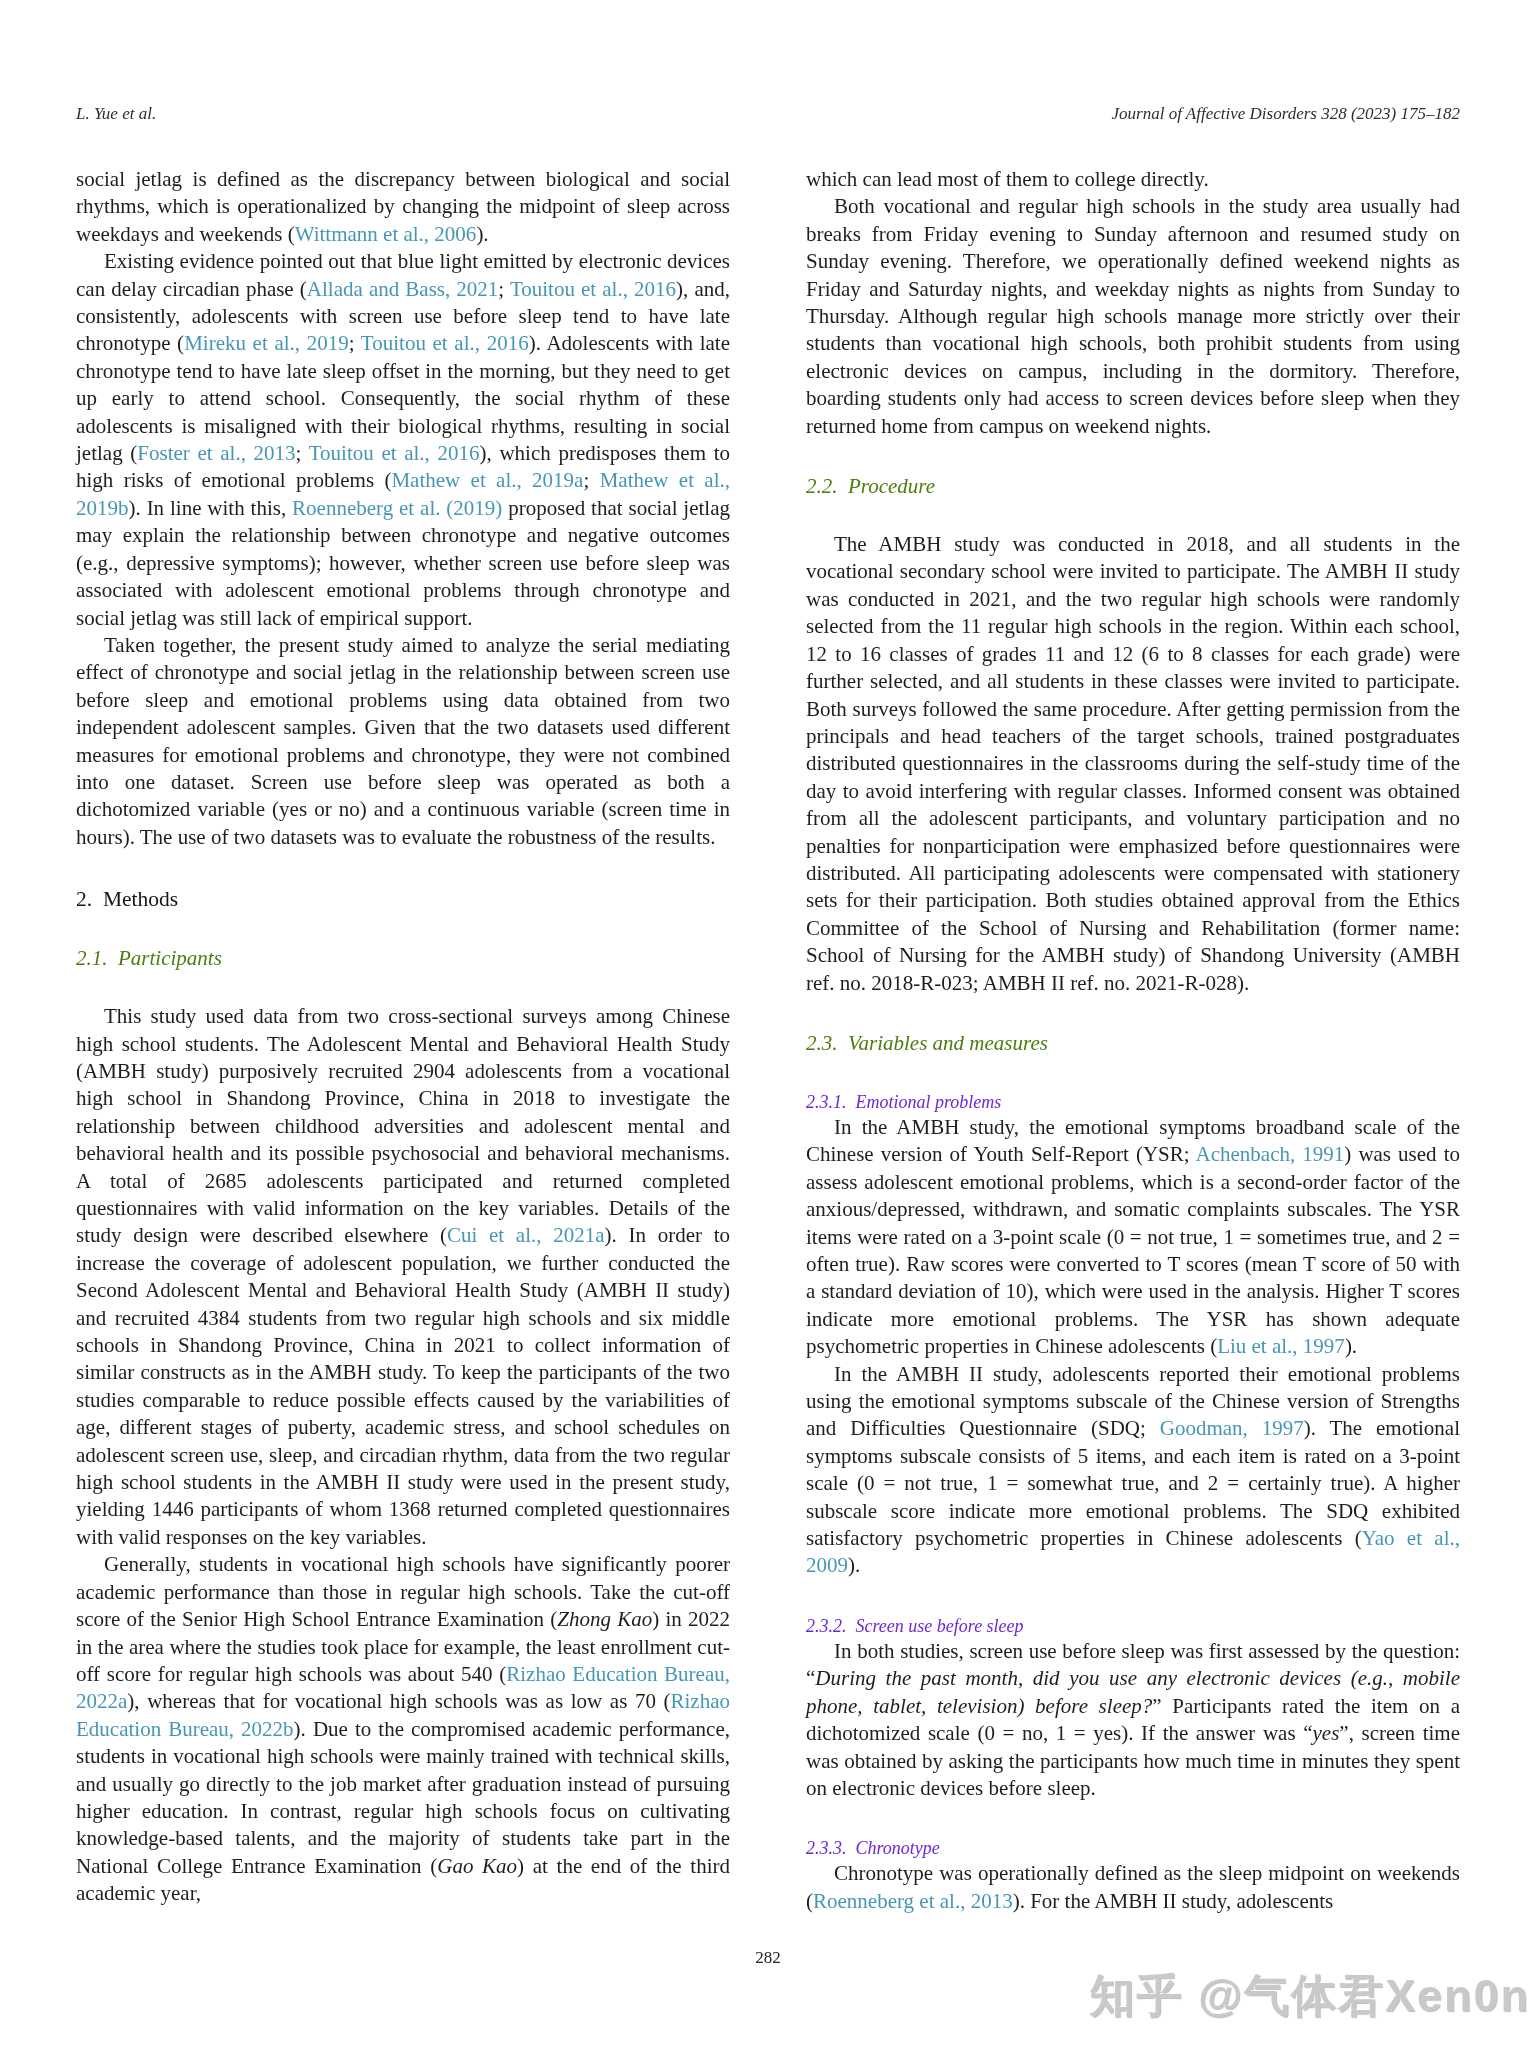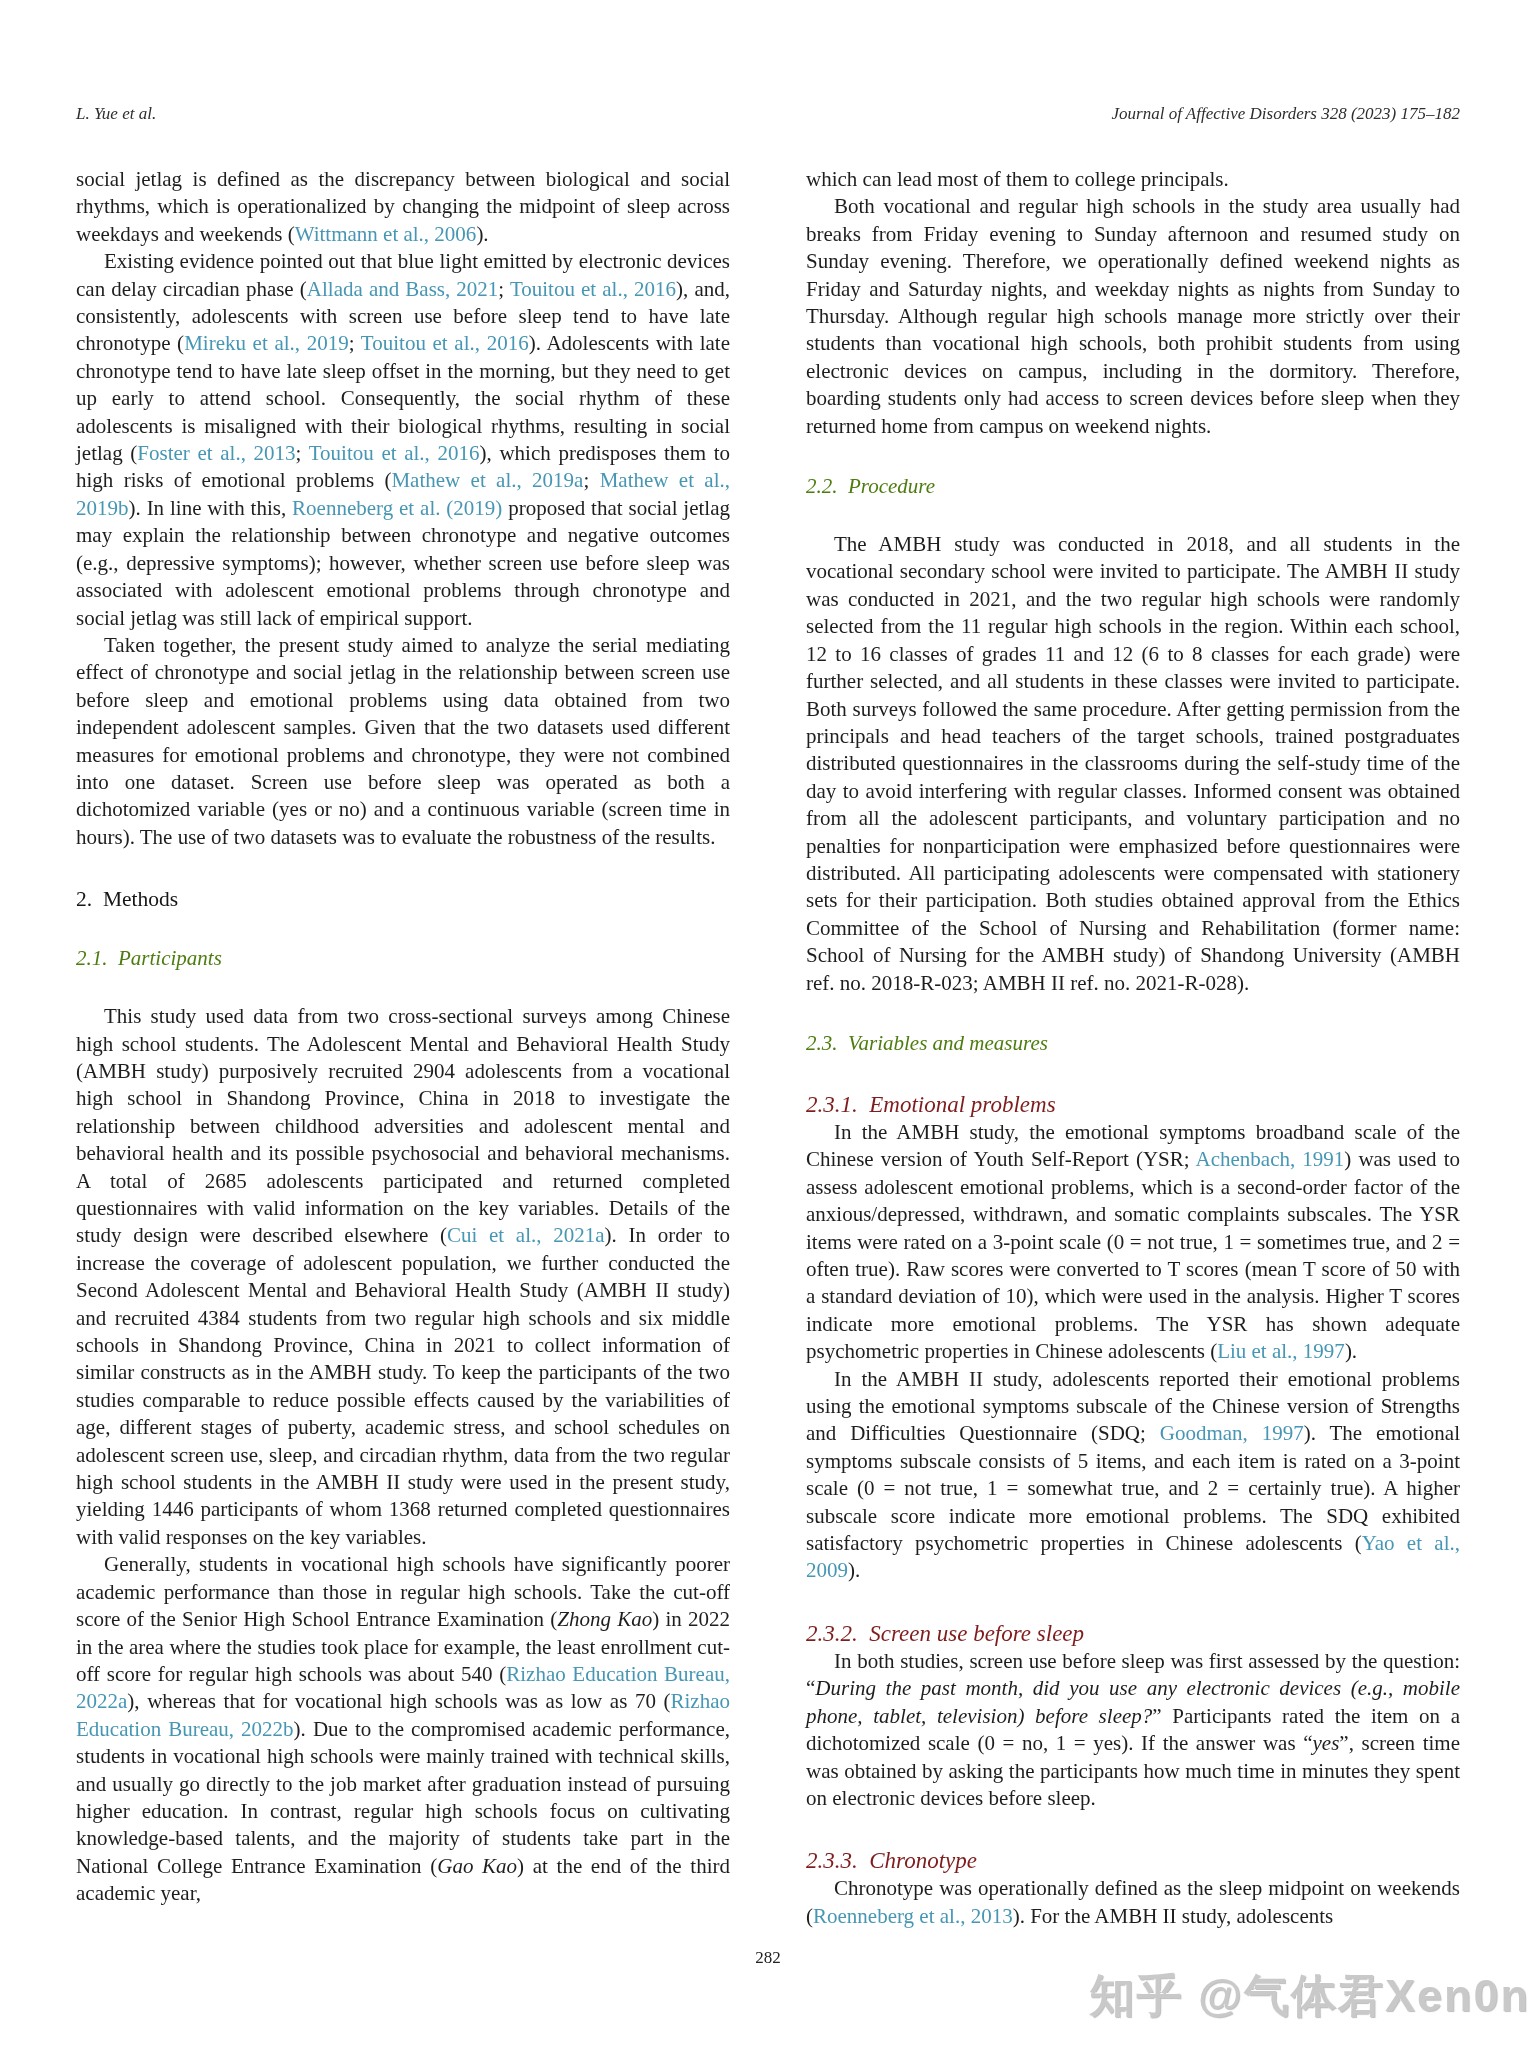--- a/index.html
+++ b/index.html
@@ -46,25 +46,25 @@
     color: #161616;
   }
   h3.subsec-heading {
     font-size: 21px;
     font-weight: normal;
     font-style: italic;
     margin: 34px 0 32px 0;
     color: #4d7c0f;
   }
   h4.subsubsec-heading {
-    font-size: 23px;
+    font-size: 18px;
     font-weight: normal;
     font-style: italic;
     margin: 36px 0 1px 0;
-    color: #7f1d1d;
+    color: #6d28d9;
   }
   .page-footer {
     position: absolute;
     top: 1948px;
     left: 0;
     width: 100%;
     text-align: center;
     font-size: 17px;
     color: #222;
   }
@@ -93,21 +93,21 @@
     <div class="col">
         <p class="para"><span>social jetlag is defined as the discrepancy between biological and social rhythms, which is operationalized by changing the midpoint of sleep across weekdays and weekends (</span><span class="cite">Wittmann et al., 2006</span><span>).</span></p>
         <p class="para indent"><span>Existing evidence pointed out that blue light emitted by electronic devices can delay circadian phase (</span><span class="cite">Allada and Bass, 2021</span><span>; </span><span class="cite">Touitou et al., 2016</span><span>), and, consistently, adolescents with screen use before sleep tend to have late chronotype (</span><span class="cite">Mireku et al., 2019</span><span>; </span><span class="cite">Touitou et al., 2016</span><span>). Adolescents with late chronotype tend to have late sleep offset in the morning, but they need to get up early to attend school. Consequently, the social rhythm of these adolescents is misaligned with their biological rhythms, resulting in social jetlag (</span><span class="cite">Foster et al., 2013</span><span>; </span><span class="cite">Touitou et al., 2016</span><span>), which predisposes them to high risks of emotional problems (</span><span class="cite">Mathew et al., 2019a</span><span>; </span><span class="cite">Mathew et al., 2019b</span><span>). In line with this, </span><span class="cite">Roenneberg et al. (2019)</span><span> proposed that social jetlag may explain the relationship between chronotype and negative outcomes (e.g., depressive symptoms); however, whether screen use before sleep was associated with adolescent emotional problems through chronotype and social jetlag was still lack of empirical support.</span></p>
         <p class="para indent"><span>Taken together, the present study aimed to analyze the serial mediating effect of chronotype and social jetlag in the relationship between screen use before sleep and emotional problems using data obtained from two independent adolescent samples. Given that the two datasets used different measures for emotional problems and chronotype, they were not combined into one dataset. Screen use before sleep was operated as both a dichotomized variable (yes or no) and a continuous variable (screen time in hours). The use of two datasets was to evaluate the robustness of the results.</span></p>
         <h2 class="sec-heading">2.&nbsp; Methods</h2>
         <h3 class="subsec-heading">2.1.&nbsp; Participants</h3>
         <p class="para indent"><span>This study used data from two cross-sectional surveys among Chinese high school students. The Adolescent Mental and Behavioral Health Study (AMBH study) purposively recruited 2904 adolescents from a vocational high school in Shandong Province, China in 2018 to investigate the relationship between childhood adversities and adolescent mental and behavioral health and its possible psychosocial and behavioral mechanisms. A total of 2685 adolescents participated and returned completed questionnaires with valid information on the key variables. Details of the study design were described elsewhere (</span><span class="cite">Cui et al., 2021a</span><span>). In order to increase the coverage of adolescent population, we further conducted the Second Adolescent Mental and Behavioral Health Study (AMBH II study) and recruited 4384 students from two regular high schools and six middle schools in Shandong Province, China in 2021 to collect information of similar constructs as in the AMBH study. To keep the participants of the two studies comparable to reduce possible effects caused by the variabilities of age, different stages of puberty, academic stress, and school schedules on adolescent screen use, sleep, and circadian rhythm, data from the two regular high school students in the AMBH II study were used in the present study, yielding 1446 participants of whom 1368 returned completed questionnaires with valid responses on the key variables.</span></p>
         <p class="para indent"><span>Generally, students in vocational high schools have significantly poorer academic performance than those in regular high schools. Take the cut-off score of the Senior High School Entrance Examination (</span><em>Zhong Kao</em><span>) in 2022 in the area where the studies took place for example, the least enrollment cut-off score for regular high schools was about 540 (</span><span class="cite">Rizhao Education Bureau, 2022a</span><span>), whereas that for vocational high schools was as low as 70 (</span><span class="cite">Rizhao Education Bureau, 2022b</span><span>). Due to the compromised academic performance, students in vocational high schools were mainly trained with technical skills, and usually go directly to the job market after graduation instead of pursuing higher education. In contrast, regular high schools focus on cultivating knowledge-based talents, and the majority of students take part in the National College Entrance Examination (</span><em>Gao Kao</em><span>) at the end of the third academic year,</span></p>
       </div>
     <div class="col">
-        <p class="para"><span>which can lead most of them to college principals.</span></p>
+        <p class="para"><span>which can lead most of them to college directly.</span></p>
         <p class="para indent"><span>Both vocational and regular high schools in the study area usually had breaks from Friday evening to Sunday afternoon and resumed study on Sunday evening. Therefore, we operationally defined weekend nights as Friday and Saturday nights, and weekday nights as nights from Sunday to Thursday. Although regular high schools manage more strictly over their students than vocational high schools, both prohibit students from using electronic devices on campus, including in the dormitory. Therefore, boarding students only had access to screen devices before sleep when they returned home from campus on weekend nights.</span></p>
         <h3 class="subsec-heading">2.2.&nbsp; Procedure</h3>
         <p class="para indent"><span>The AMBH study was conducted in 2018, and all students in the vocational secondary school were invited to participate. The AMBH II study was conducted in 2021, and the two regular high schools were randomly selected from the 11 regular high schools in the region. Within each school, 12 to 16 classes of grades 11 and 12 (6 to 8 classes for each grade) were further selected, and all students in these classes were invited to participate. Both surveys followed the same procedure. After getting permission from the principals and head teachers of the target schools, trained postgraduates distributed questionnaires in the classrooms during the self-study time of the day to avoid interfering with regular classes. Informed consent was obtained from all the adolescent participants, and voluntary participation and no penalties for nonparticipation were emphasized before questionnaires were distributed. All participating adolescents were compensated with stationery sets for their participation. Both studies obtained approval from the Ethics Committee of the School of Nursing and Rehabilitation (former name: School of Nursing for the AMBH study) of Shandong University (AMBH ref. no. 2018-R-023; AMBH II ref. no. 2021-R-028).</span></p>
         <h3 class="subsec-heading">2.3.&nbsp; Variables and measures</h3>
         <h4 class="subsubsec-heading">2.3.1.&nbsp; Emotional problems</h4>
         <p class="para indent"><span>In the AMBH study, the emotional symptoms broadband scale of the Chinese version of Youth Self-Report (YSR; </span><span class="cite">Achenbach, 1991</span><span>) was used to assess adolescent emotional problems, which is a second-order factor of the anxious/depressed, withdrawn, and somatic complaints subscales. The YSR items were rated on a 3-point scale (0 = not true, 1 = sometimes true, and 2 = often true). Raw scores were converted to T scores (mean T score of 50 with a standard deviation of 10), which were used in the analysis. Higher T scores indicate more emotional problems. The YSR has shown adequate psychometric properties in Chinese adolescents (</span><span class="cite">Liu et al., 1997</span><span>).</span></p>
         <p class="para indent"><span>In the AMBH II study, adolescents reported their emotional problems using the emotional symptoms subscale of the Chinese version of Strengths and Difficulties Questionnaire (SDQ; </span><span class="cite">Goodman, 1997</span><span>). The emotional symptoms subscale consists of 5 items, and each item is rated on a 3-point scale (0 = not true, 1 = somewhat true, and 2 = certainly true). A higher subscale score indicate more emotional problems. The SDQ exhibited satisfactory psychometric properties in Chinese adolescents (</span><span class="cite">Yao et al., 2009</span><span>).</span></p>
         <h4 class="subsubsec-heading">2.3.2.&nbsp; Screen use before sleep</h4>
         <p class="para indent"><span>In both studies, screen use before sleep was first assessed by the question: “</span><em>During the past month, did you use any electronic devices (e.g., mobile phone, tablet, television) before sleep?</em><span>” Participants rated the item on a dichotomized scale (0 = no, 1 = yes). If the answer was “</span><em>yes</em><span>”, screen time was obtained by asking the participants how much time in minutes they spent on electronic devices before sleep.</span></p>
         <h4 class="subsubsec-heading">2.3.3.&nbsp; Chronotype</h4>

